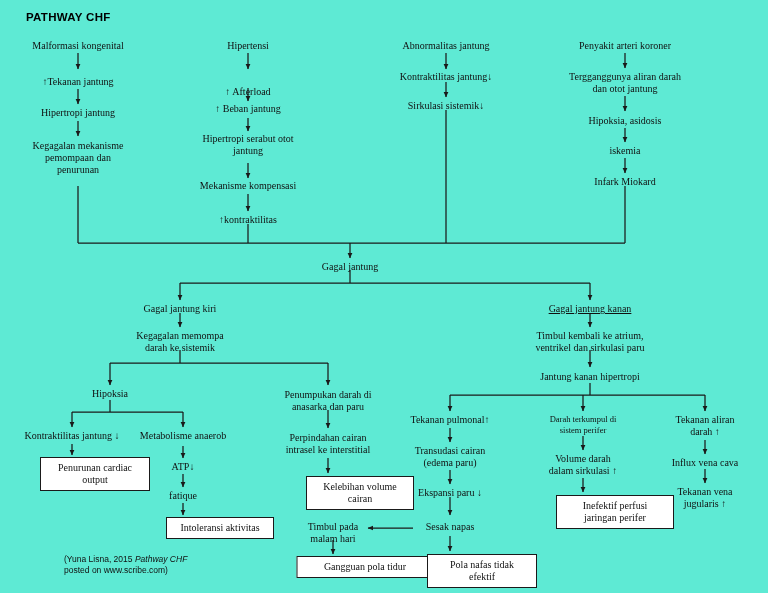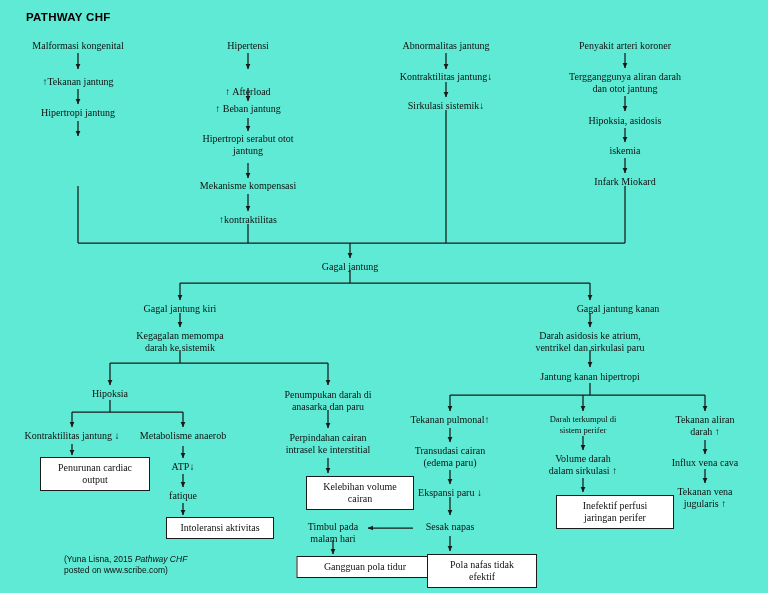--- a/index.html
+++ b/index.html
@@ -144,20 +144,23 @@
       <path d="M 590 383 L 590 395"></path>
       <path d="M 450 395 L 705 395"></path>
     </g>
   </svg>
 
   <div class="title">PATHWAY CHF</div>
 
   <div class="node" style="left:78px;top:40px;width:140px;">Malformasi kongenital</div>
   <div class="node" style="left:78px;top:76px;width:140px;">↑Tekanan jantung</div>
   <div class="node" style="left:78px;top:107px;width:140px;">Hipertropi jantung</div>
+  <div class="node" style="left:78px;top:140px;width:150px;">Kegagalan mekanisme
+pemompaan dan
+penurunan</div>
 
   <div class="node" style="left:248px;top:40px;width:120px;">Hipertensi</div>
   <div class="node" style="left:248px;top:86px;width:120px;">↑ Afterload</div>
   <div class="node" style="left:248px;top:103px;width:120px;">↑ Beban jantung</div>
   <div class="node" style="left:248px;top:133px;width:140px;">Hipertropi serabut otot
 jantung</div>
   <div class="node" style="left:248px;top:180px;width:140px;">Mekanisme kompensasi</div>
   <div class="node" style="left:248px;top:214px;width:120px;">↑kontraktilitas</div>
 
   <div class="node" style="left:446px;top:40px;width:140px;">Abnormalitas jantung</div>
@@ -170,22 +173,22 @@
   <div class="node" style="left:625px;top:115px;width:140px;">Hipoksia, asidosis</div>
   <div class="node" style="left:625px;top:145px;width:120px;">iskemia</div>
   <div class="node" style="left:625px;top:176px;width:140px;">Infark Miokard</div>
 
   <div class="node" style="left:350px;top:261px;width:120px;">Gagal jantung</div>
 
   <div class="node" style="left:180px;top:303px;width:140px;">Gagal jantung kiri</div>
   <div class="node" style="left:180px;top:330px;width:150px;">Kegagalan memompa
 darah ke sistemik</div>
 
-  <div class="node" style="left:618px;top:303px;width:150px;">Gagal jantung kanan</div>
-  <div class="node" style="left:590px;top:330px;width:180px;">Darah asidosis ke atrium,
+  <div class="node" style="left:590px;top:303px;width:150px;text-decoration:underline;">Gagal jantung kanan</div>
+  <div class="node" style="left:590px;top:330px;width:180px;">Timbul kembali ke atrium,
 ventrikel dan sirkulasi paru</div>
   <div class="node" style="left:590px;top:371px;width:170px;">Jantung kanan hipertropi</div>
 
   <div class="node" style="left:110px;top:388px;width:100px;">Hipoksia</div>
   <div class="node" style="left:72px;top:430px;width:140px;">Kontraktilitas jantung ↓</div>
   <div class="node boxed" style="left:63px;top:457px;width:110px;">Penurunan cardiac
 output</div>
 
   <div class="node" style="left:183px;top:430px;width:130px;">Metabolisme anaerob</div>
   <div class="node" style="left:183px;top:461px;width:60px;">ATP↓</div>

